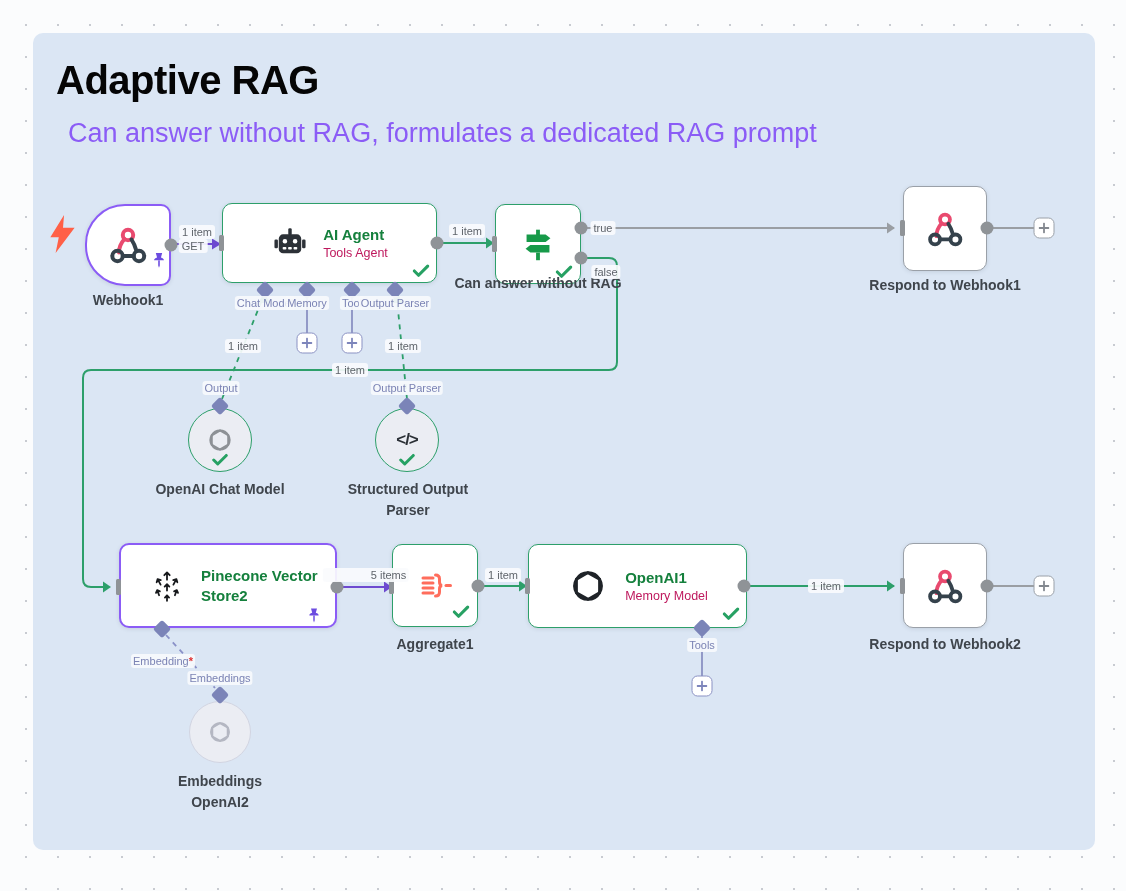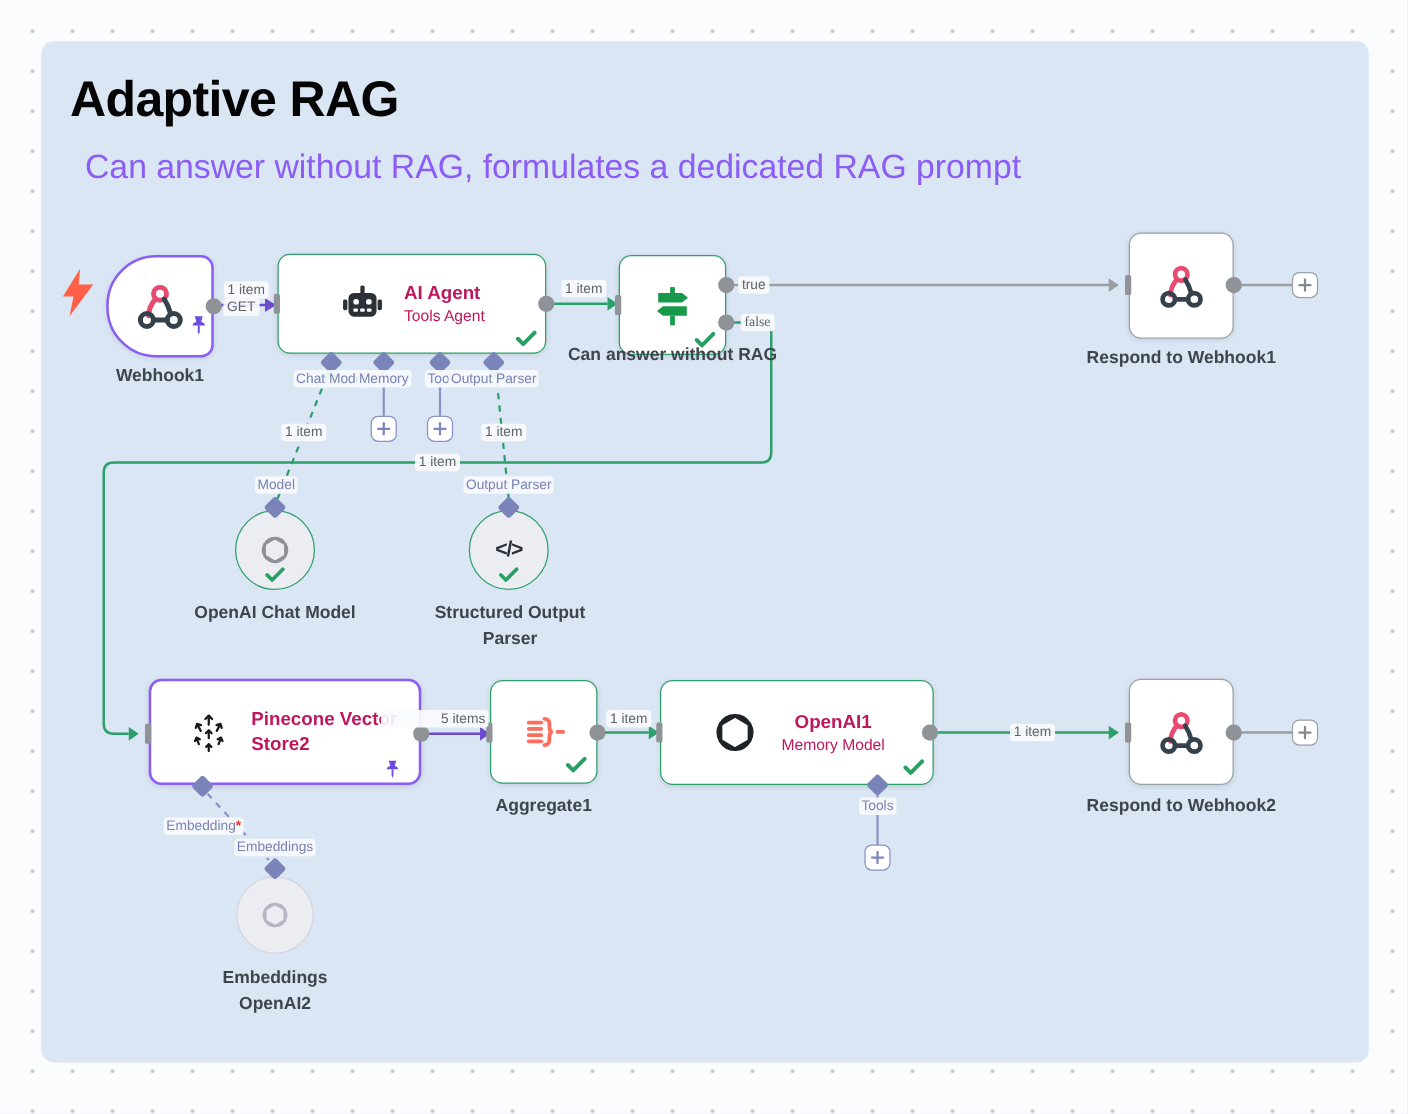--- a/index.html
+++ b/index.html
@@ -15,21 +15,21 @@
   .sticky{left:33px;top:33px;width:1062px;height:817px;background:#dbe6f4;border-radius:10px;z-index:1;}
   .sticky-title{left:56px;top:58px;font-size:40px;font-weight:800;color:#050505;letter-spacing:-.5px;z-index:2;white-space:nowrap;}
   .sticky-sub{left:68px;top:118px;font-size:27px;font-weight:400;color:#8b5cf6;z-index:2;white-space:nowrap;}
   
   svg.wires{left:0;top:0;z-index:3;pointer-events:none;}
   
   .node{background:#fff;border-radius:10px;box-shadow:0 1px 4px rgba(50,60,80,.13);z-index:4;box-sizing:border-box;display:flex;align-items:center;justify-content:center;}
   .b-green{border:1.8px solid #2d9f6a;}
   .b-purple{border:2px solid #8b5cf6;}
   .b-gray{border:1.8px solid #9aa0a8;}
-  .node-title{font-size:15px;font-weight:700;color:#be185d;line-height:20px;}
+  .node-title{font-size:15px;font-weight:700;color:#15803d;line-height:20px;}
   .node-sub{font-size:12.5px;color:#be185d;line-height:17px;}
   .circle-node{border-radius:50%;background:#ebedf3;z-index:4;box-sizing:border-box;display:flex;align-items:center;justify-content:center;}
   .c-green{border:1.8px solid #2d9f6a;}
   .c-gray{border:1.8px solid #d2d5e2;}
   
   .nlabel{font-size:14px;font-weight:600;color:#3f454c;text-align:center;transform:translateX(-50%);z-index:5;white-space:nowrap;line-height:21px;}
   
   .pill{font-size:11px;color:#5f646b;background:rgba(250,251,253,.92);padding:0 3px;border-radius:3px;transform:translate(-50%,-50%);z-index:6;white-space:nowrap;line-height:14px;}
   .portpill{font-size:11px;color:#7b83b4;background:rgba(247,249,252,.94);padding:0 2px;border-radius:3px;transform:translate(-50%,-50%);z-index:6;white-space:nowrap;line-height:14px;}
   .req-star{color:#e03131;font-weight:700;}
@@ -184,21 +184,21 @@
     <rect x="20" y="31" width="4" height="8" fill="#179a49"></rect>
   </svg>
 </div>
 <div class="abs inbar" style="left:492px;top:244px;"></div>
 <div class="abs outdot" style="left:581px;top:228px;"></div>
 <div class="abs outdot" style="left:581px;top:258px;"></div>
 <svg class="abs checkmark" style="left:564px;top:272px;" width="17" height="14" viewBox="0 0 14 11">
   <path d="M1.5 5.5 L5 9 L12.5 1.5" stroke="#27a163" stroke-width="2.6" fill="none" stroke-linecap="round" stroke-linejoin="round"></path>
 </svg>
 <div class="abs pill" style="left:603px;top:228px;">true</div>
-<div class="abs pill" style="left:606px;top:258px;font-family:Liberation Serif, serif;">false</div>
+<div class="abs pill" style="left:606px;top:272px;">false</div>
 <div class="abs nlabel" style="left:538px;top:273px;">Can answer without RAG</div>
 <div class="abs pill" style="left:350px;top:370px;">1 item</div>
 
 <div class="abs node b-gray" style="left:903px;top:186px;width:84px;height:85px;">
   <svg width="38" height="38" viewBox="0 0 40 40">
     <circle cx="20" cy="10" r="5.2" stroke="#e94a6f" stroke-width="4" fill="none"></circle>
     <path d="M16.5,14 C12.5,18.5 11,23 11,27.5" stroke="#e94a6f" stroke-width="4" fill="none" stroke-linecap="round"></path>
     <circle cx="9.5" cy="31" r="5.2" stroke="#35424c" stroke-width="4" fill="none"></circle>
     <path d="M15.5,31 H25.5" stroke="#35424c" stroke-width="4" fill="none" stroke-linecap="round"></path>
     <circle cx="31" cy="31" r="5.2" stroke="#35424c" stroke-width="4" fill="none"></circle>
@@ -225,21 +225,21 @@
         <path d="M0,-14 A14,14 0 0 1 12.1,-7 L12.1,6" transform="rotate(240)"></path>
         <path d="M0,-14 A14,14 0 0 1 12.1,-7 L12.1,6" transform="rotate(300)"></path>
       </g>
     </g>
   </svg>
 </div>
 <svg class="abs checkmark" style="left:220px;top:460px;" width="16" height="13" viewBox="0 0 14 11">
   <path d="M1.5 5.5 L5 9 L12.5 1.5" stroke="#27a163" stroke-width="2.6" fill="none" stroke-linecap="round" stroke-linejoin="round"></path>
 </svg>
 <div class="abs diamond" style="left:220px;top:406px;"></div>
-<div class="abs portpill" style="left:221px;top:388px;">Model</div>
+<div class="abs portpill" style="left:221px;top:388px;">Output</div>
 <div class="abs nlabel" style="left:220px;top:479px;">OpenAI Chat Model</div>
 
 <div class="abs circle-node c-green" style="left:375px;top:408px;width:64px;height:64px;">
   <div style="font-size:17px;font-weight:800;color:#2b3036;letter-spacing:-1px;">&lt;/&gt;</div>
 </div>
 <svg class="abs checkmark" style="left:407px;top:460px;" width="16" height="13" viewBox="0 0 14 11">
   <path d="M1.5 5.5 L5 9 L12.5 1.5" stroke="#27a163" stroke-width="2.6" fill="none" stroke-linecap="round" stroke-linejoin="round"></path>
 </svg>
 <div class="abs diamond" style="left:407px;top:406px;"></div>
 <div class="abs portpill" style="left:407px;top:388px;">Output Parser</div>
@@ -280,21 +280,21 @@
   </div>
 </div>
 <svg class="abs pin" style="left:314px;top:616px;" width="15" height="17" viewBox="0 0 20 22">
   <path d="M6 1 h8 l-1.6 5.6 c2.4,.7 3.8,2 3.8,3.6 H3.8 c0,-1.6 1.4,-2.9 3.8,-3.6 Z M9 10.5 h2 v6 l-1 3 -1,-3 Z" fill="#6C4CE0"></path>
 </svg>
 <div class="abs inbar" style="left:116px;top:587px;"></div>
 <div class="abs outdot" style="left:337px;top:587px;"></div>
 <div class="abs diamond" style="left:162px;top:629px;"></div>
 <div class="abs portpill" style="left:163px;top:645px;margin-top:16px;"><span>Embedding</span><span class="req-star">*</span></div>
 
-<div class="abs pill" style="left:348px;top:575px;padding-left:48px;">5 items</div>
+<div class="abs pill" style="left:366px;top:575px;padding-left:48px;">5 items</div>
 
 <div class="abs node b-green" style="left:392px;top:544px;width:86px;height:83px;">
   <svg width="40" height="40" viewBox="0 0 40 40">
     <g stroke="#ff6d5c" stroke-width="3" fill="none" stroke-linecap="round">
       <path d="M8,12 H18"></path>
         <path d="M8,17 H18"></path>
         <path d="M8,22 H18"></path>
         <path d="M8,27 H18"></path>
       <path d="M20.5,9 Q24.5,9 24.5,13 L24.5,16 Q24.5,19 27,19.5 Q24.5,20 24.5,23 L24.5,26 Q24.5,30 20.5,30"></path>
       <path d="M31,19.5 H35.5"></path>
@@ -302,21 +302,21 @@
   </svg>
 </div>
 <div class="abs inbar" style="left:389px;top:586px;"></div>
 <div class="abs outdot" style="left:478px;top:586px;"></div>
 <svg class="abs checkmark" style="left:461px;top:612px;" width="17" height="14" viewBox="0 0 14 11">
   <path d="M1.5 5.5 L5 9 L12.5 1.5" stroke="#27a163" stroke-width="2.6" fill="none" stroke-linecap="round" stroke-linejoin="round"></path>
 </svg>
 <div class="abs nlabel" style="left:435px;top:634px;">Aggregate1</div>
 <div class="abs pill" style="left:503px;top:575px;">1 item</div>
 
-<div class="abs node b-green" style="left:528px;top:544px;width:219px;height:84px;gap:16px;text-align:center;">
+<div class="abs node b-green" style="left:528px;top:544px;width:219px;height:84px;gap:16px;">
   <svg width="42" height="42" viewBox="0 0 44 44">
     <g stroke="#1f2328" stroke-width="3" fill="none" stroke-linecap="round" stroke-linejoin="round">
       <g transform="translate(22,22)">
         <path d="M0,-14 A14,14 0 0 1 12.1,-7 L12.1,6"></path>
         <path d="M0,-14 A14,14 0 0 1 12.1,-7 L12.1,6" transform="rotate(60)"></path>
         <path d="M0,-14 A14,14 0 0 1 12.1,-7 L12.1,6" transform="rotate(120)"></path>
         <path d="M0,-14 A14,14 0 0 1 12.1,-7 L12.1,6" transform="rotate(180)"></path>
         <path d="M0,-14 A14,14 0 0 1 12.1,-7 L12.1,6" transform="rotate(240)"></path>
         <path d="M0,-14 A14,14 0 0 1 12.1,-7 L12.1,6" transform="rotate(300)"></path>
       </g>

